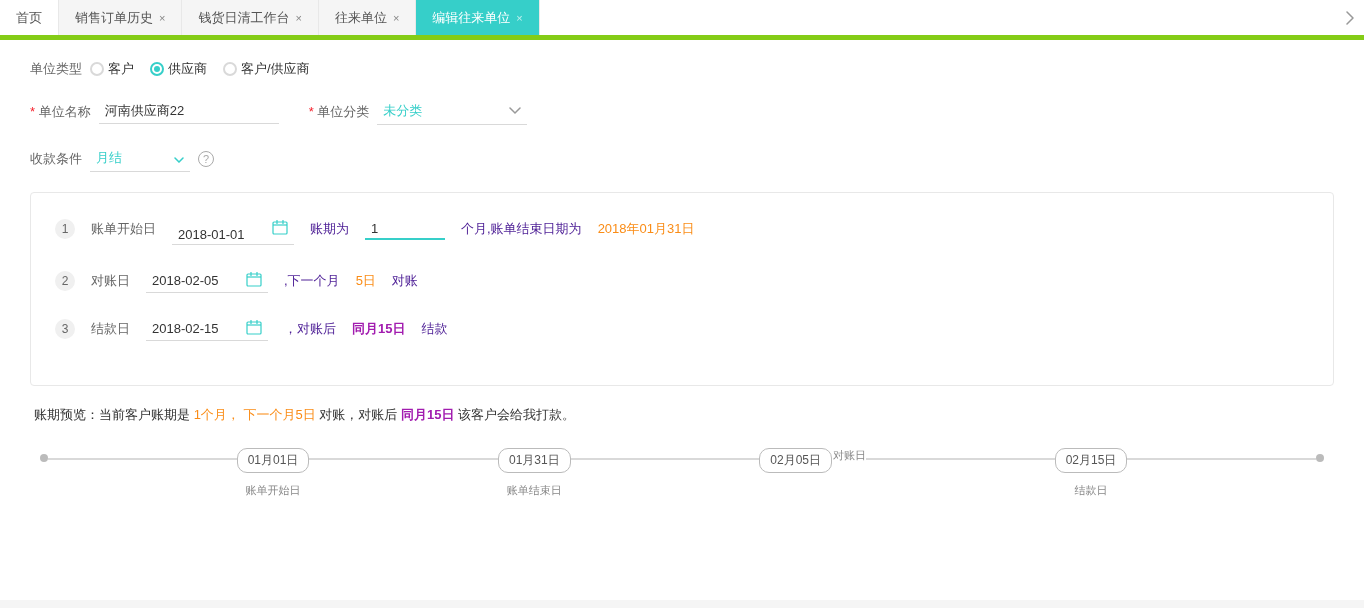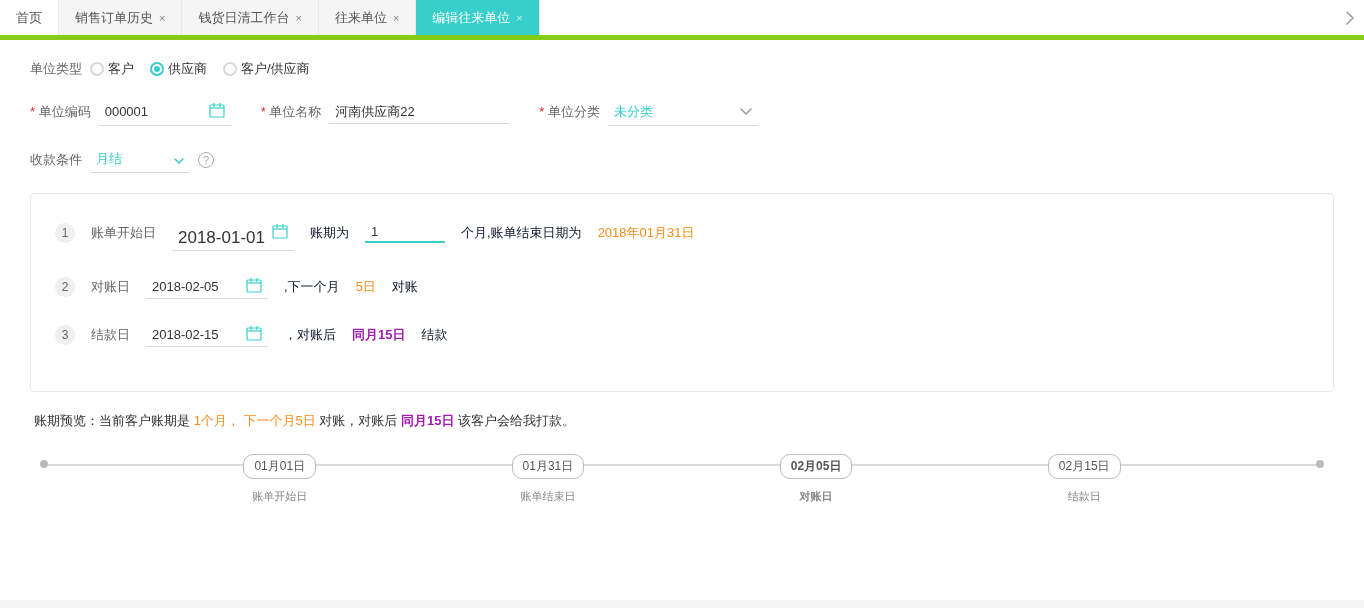--- a/index.html
+++ b/index.html
@@ -209,21 +209,21 @@
       padding: 2px 6px;
     }
     .period-date-input input {
       border: none;
       outline: none;
       font-size: 13px;
       color: #333;
       width: 90px;
     }
     .period-text {
-      color: #0f172a;
+      color: #4c1d95;
       white-space: nowrap;
     }
     .period-input-months {
       border: none;
       border-bottom: 2px solid #36cfc9;
       outline: none;
       font-size: 13px;
       color: #333;
       width: 80px;
       padding: 2px 6px;
@@ -297,34 +297,20 @@
         <div class="radio-item">
           <div class="radio-circle"></div>
           <span>客户/供应商</span>
         </div>
       </div>
     </div>
   </div>
 
   <div class="form-row">
     <div class="field-group">
-      <span class="field-label required">单位编码</span>
-      <div class="input-with-icon">
-        <input type="text" value="000001" style="width: 100px;">
-        <span class="calendar-icon">
-          <svg width="16" height="16" viewBox="0 0 16 16" fill="none">
-            <rect x="1" y="3" width="14" height="12" rx="1" stroke="#36cfc9" stroke-width="1.2"></rect>
-            <line x1="1" y1="6" x2="15" y2="6" stroke="#36cfc9" stroke-width="1.2"></line>
-            <line x1="5" y1="1" x2="5" y2="5" stroke="#36cfc9" stroke-width="1.2"></line>
-            <line x1="11" y1="1" x2="11" y2="5" stroke="#36cfc9" stroke-width="1.2"></line>
-          </svg>
-        </span>
-      </div>
-    </div>
-    <div class="field-group">
       <span class="field-label required">单位名称</span>
       <input type="text" class="text-input" value="河南供应商22" style="width: 180px; border-bottom: 1px solid rgb(217, 217, 217);">
     </div>
     <div class="field-group">
       <span class="field-label required">单位分类</span>
       <div class="select-field" style="min-width:150px;">
         <span class="select-value">未分类</span>
         <span class="select-arrow">
           <svg width="12" height="8" viewBox="0 0 12 8">
               <path d="M1 1l5 5 5-5" stroke="#999" stroke-width="1.5" fill="none" stroke-linecap="round"></path>
@@ -348,21 +334,21 @@
       <div class="help-icon">?</div>
     </div>
   </div>
 
   <div class="period-box">
 
     <div class="period-row">
       <div class="period-num">1</div>
       <span class="period-row-label">账单开始日</span>
       <div class="period-date-input">
-        <input type="text" value="2018-01-01" style="width: 90px; border: none; outline: none; font-size: 17px; margin-top: 12px;">
+        <input type="text" value="2018-01-01" style="width: 90px; border: none; outline: none; font-size: 13px; margin-top: 12px;">
         <span class="calendar-icon">
           <svg width="16" height="16" viewBox="0 0 16 16" fill="none">
             <rect x="1" y="3" width="14" height="12" rx="1" stroke="#36cfc9" stroke-width="1.2"></rect>
             <line x1="1" y1="6" x2="15" y2="6" stroke="#36cfc9" stroke-width="1.2"></line>
             <line x1="5" y1="1" x2="5" y2="5" stroke="#36cfc9" stroke-width="1.2"></line>
             <line x1="11" y1="1" x2="11" y2="5" stroke="#36cfc9" stroke-width="1.2"></line>
           </svg>
         </span>
       </div>
       <span class="period-text">账期为</span>
@@ -436,21 +422,21 @@
     <div style="flex:1;height:2px;background:#d9d9d9;margin-top:10px;"></div>
 
     <div style="display:flex;flex-direction:column;align-items:center;">
       <div style="border:1px solid #bbb;border-radius:10px;padding:3px 10px;font-size:12px;color:#555;background:#fff;white-space:nowrap;">01月31日</div>
       <div style="height:2px;width:1px;background:transparent;margin:4px 0;"></div>
       <div style="font-size:11px;color:#888;white-space:nowrap;">账单结束日</div>
     </div>
 
     <div style="flex:1;height:2px;background:#d9d9d9;margin-top:10px;"></div>
 
-    <div style="display:flex;flex-direction:column;align-items:center;font-weight:bold;">
+    <div style="display:flex;flex-direction:row;">
       <div style="border:1px solid #bbb;border-radius:10px;padding:3px 10px;font-size:12px;color:#555;background:#fff;white-space:nowrap;">02月05日</div>
       <div style="height:2px;width:1px;background:transparent;margin:4px 0;"></div>
       <div style="font-size:11px;color:#888;white-space:nowrap;">对账日</div>
     </div>
 
     <div style="flex:1;height:2px;background:#d9d9d9;margin-top:10px;"></div>
 
     <div style="display:flex;flex-direction:column;align-items:center;">
       <div style="border:1px solid #bbb;border-radius:10px;padding:3px 10px;font-size:12px;color:#555;background:#fff;white-space:nowrap;">02月15日</div>
       <div style="height:2px;width:1px;background:transparent;margin:4px 0;"></div>

